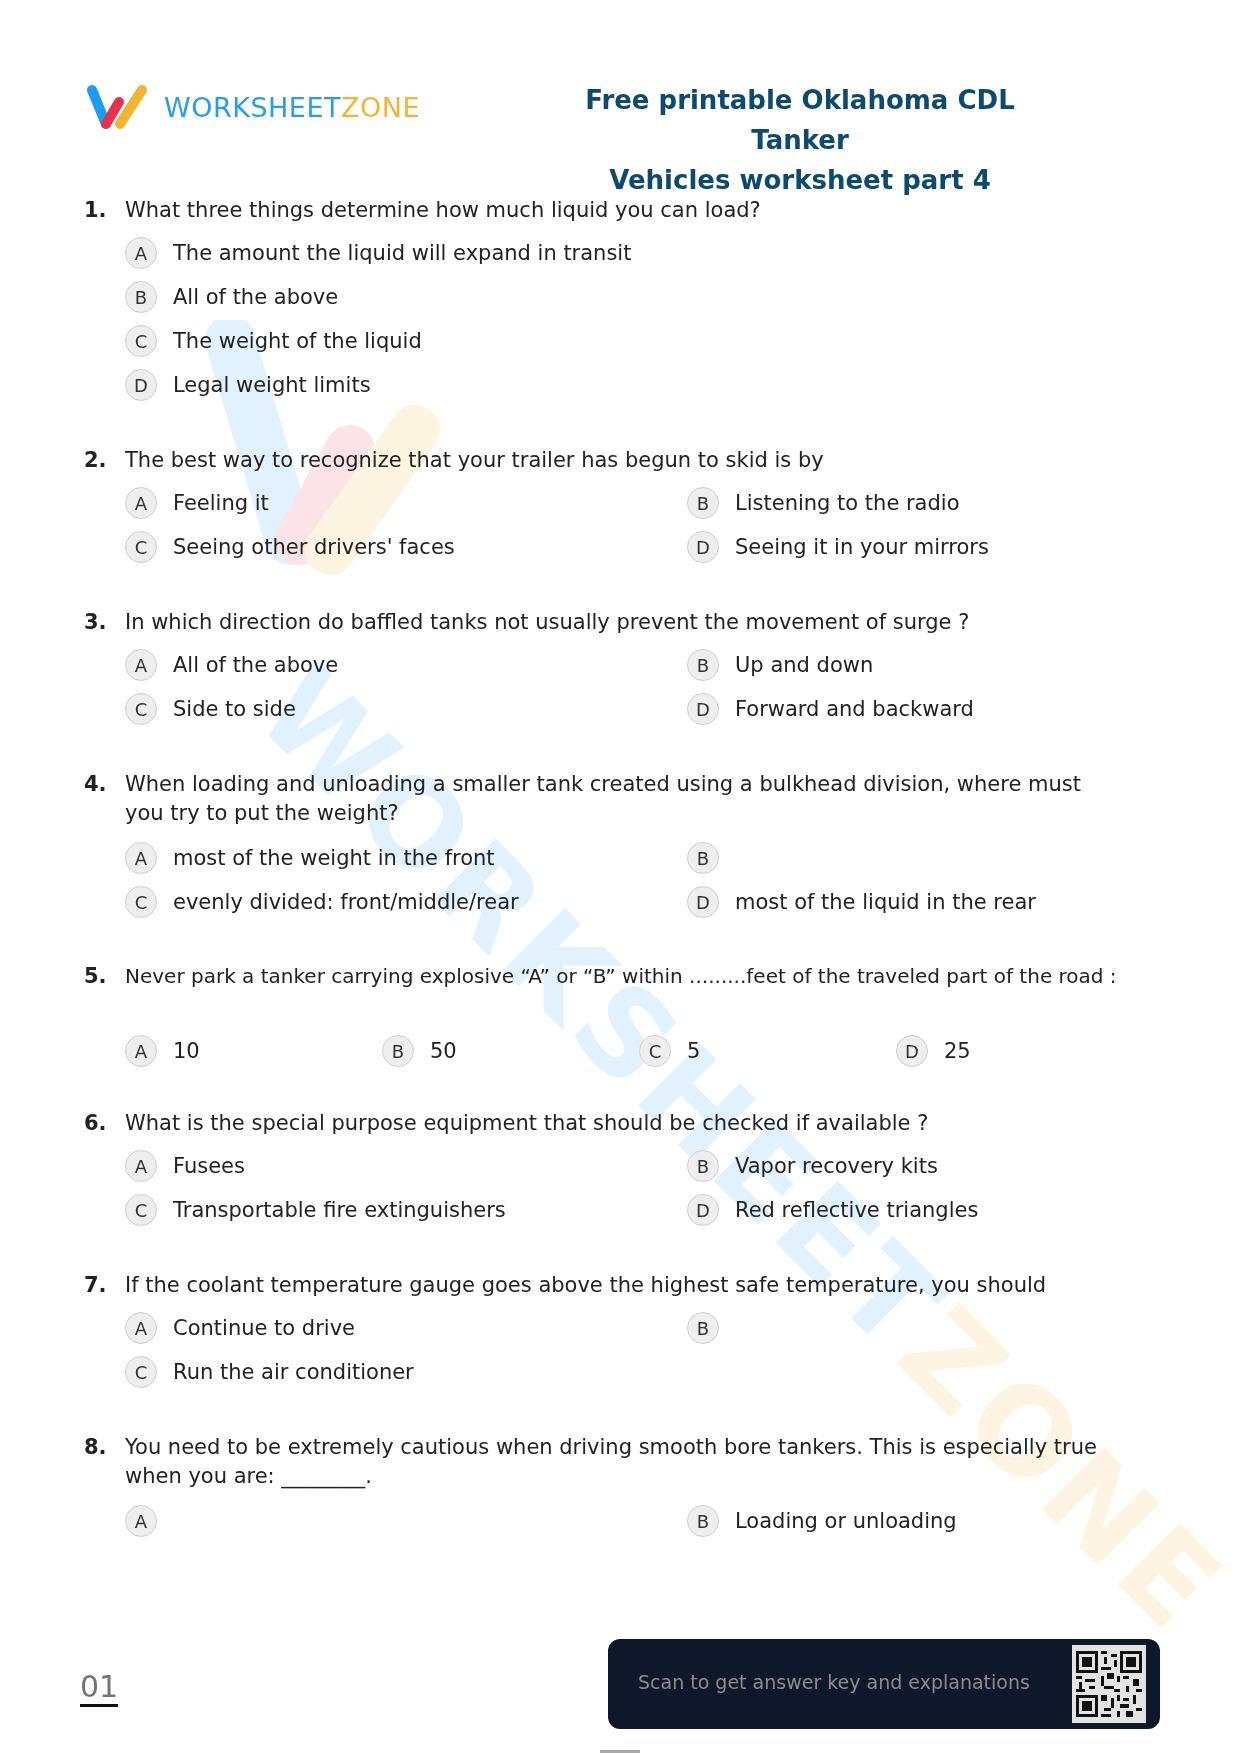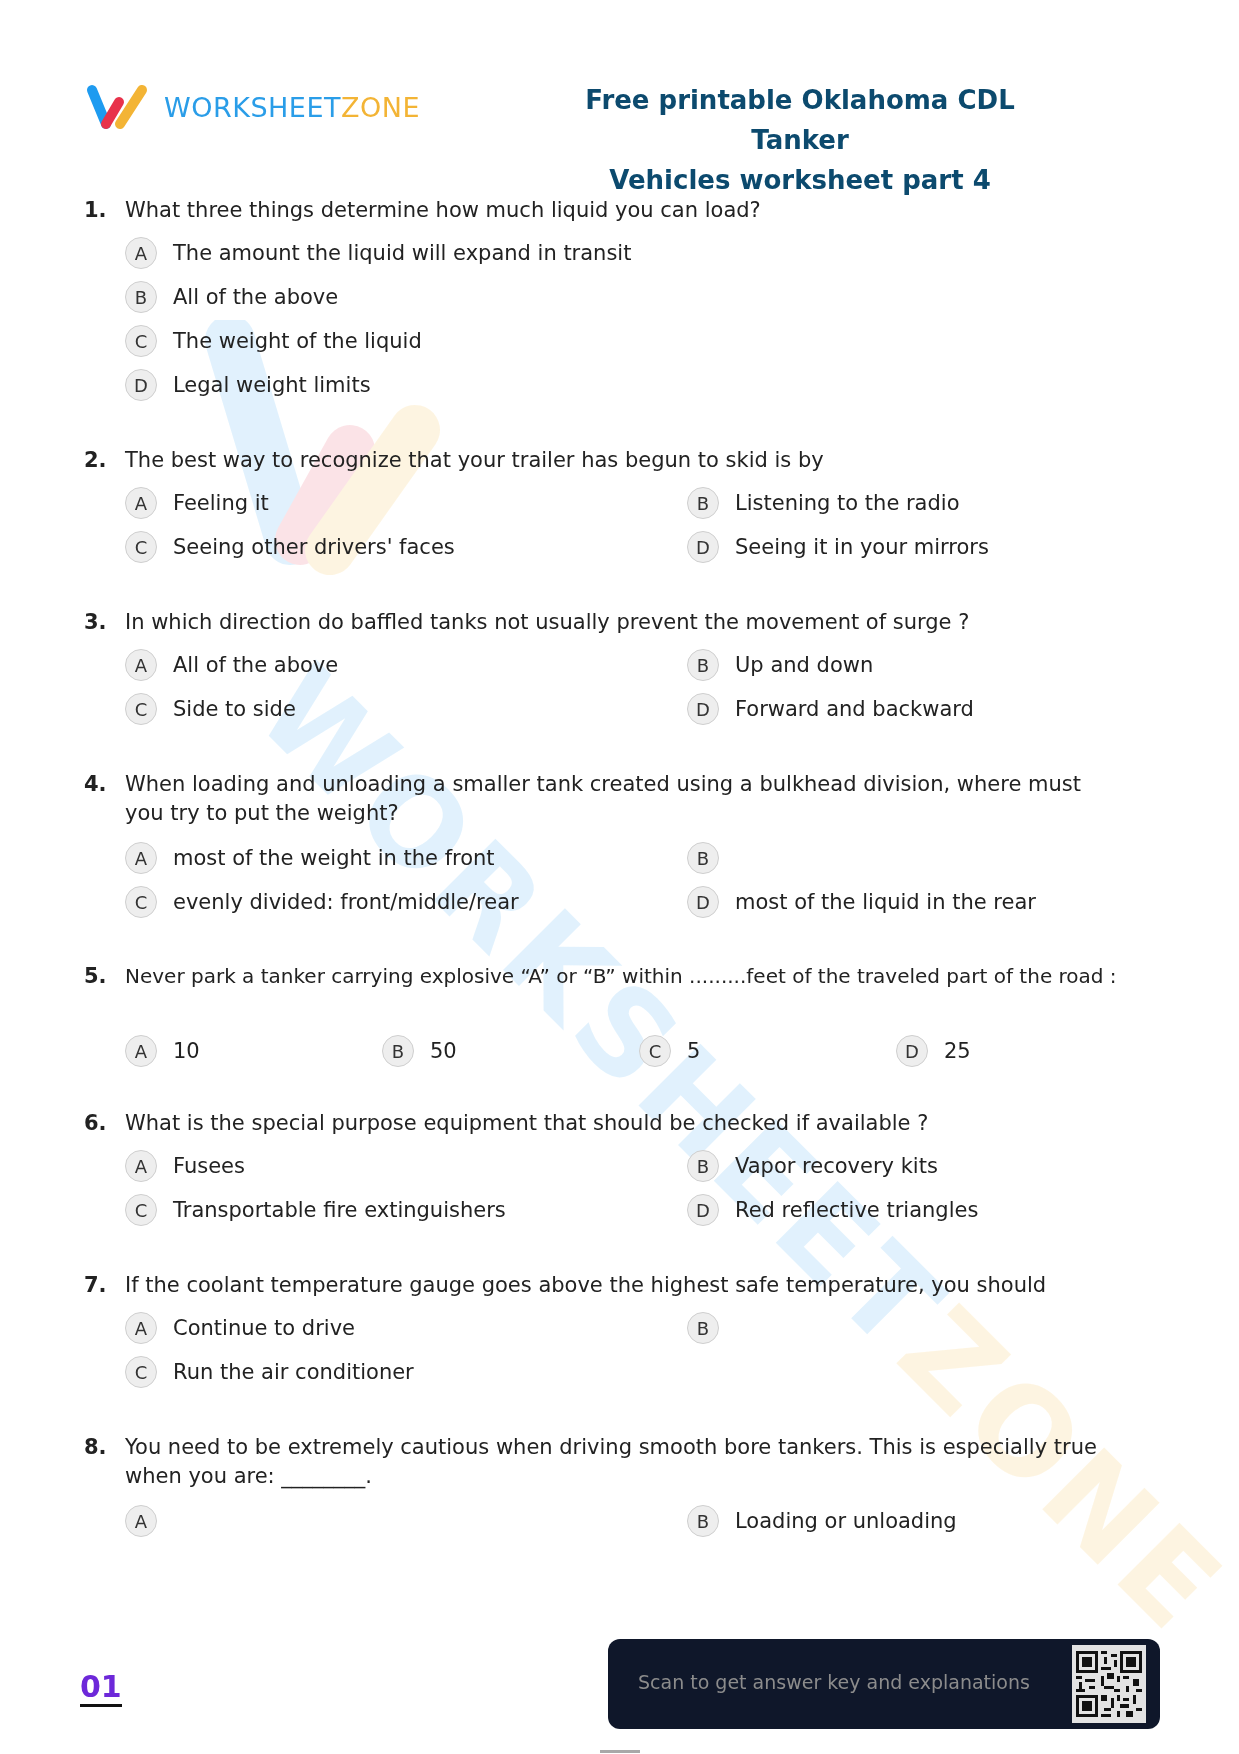--- a/index.html
+++ b/index.html
@@ -45,22 +45,22 @@
     .opt { display: flex; align-items: center; height: 44px; font-size: 21px; }
     .bubble {
       width: 32px; height: 32px; border-radius: 50%; flex-shrink: 0;
       background: #eeeeee; border: 1px solid #cfcfcf; box-sizing: border-box;
       display: flex; align-items: center; justify-content: center;
       font-size: 18px; color: #333; margin-right: 16px;
     }
     .grid2 { display: grid; grid-template-columns: 562px 500px; }
     .grid4 { display: grid; grid-template-columns: 257px 257px 257px 257px; }
     .footer-num {
-      position: absolute; left: 80px; top: 1672px; font-size: 30px; font-weight: bold;
-      border-bottom: 3px solid #111; line-height: 30px; padding-bottom: 2px; color: #6d28d9;
+      position: absolute; left: 80px; top: 1672px; font-size: 30px; font-weight: normal;
+      border-bottom: 3px solid #111; line-height: 30px; padding-bottom: 2px; color: #737373;
     }
     .qr-box {
       position: absolute; left: 608px; top: 1639px; width: 552px; height: 90px;
       background: #0f172a; border-radius: 12px; z-index: 1;
     }
     .qr-text {
       position: absolute; left: 30px; top: 32px; font-size: 19px; color: #8c8c8c;
     }
     .qr-code {
       position: absolute; left: 464px; top: 6px; width: 74px; height: 78px;

